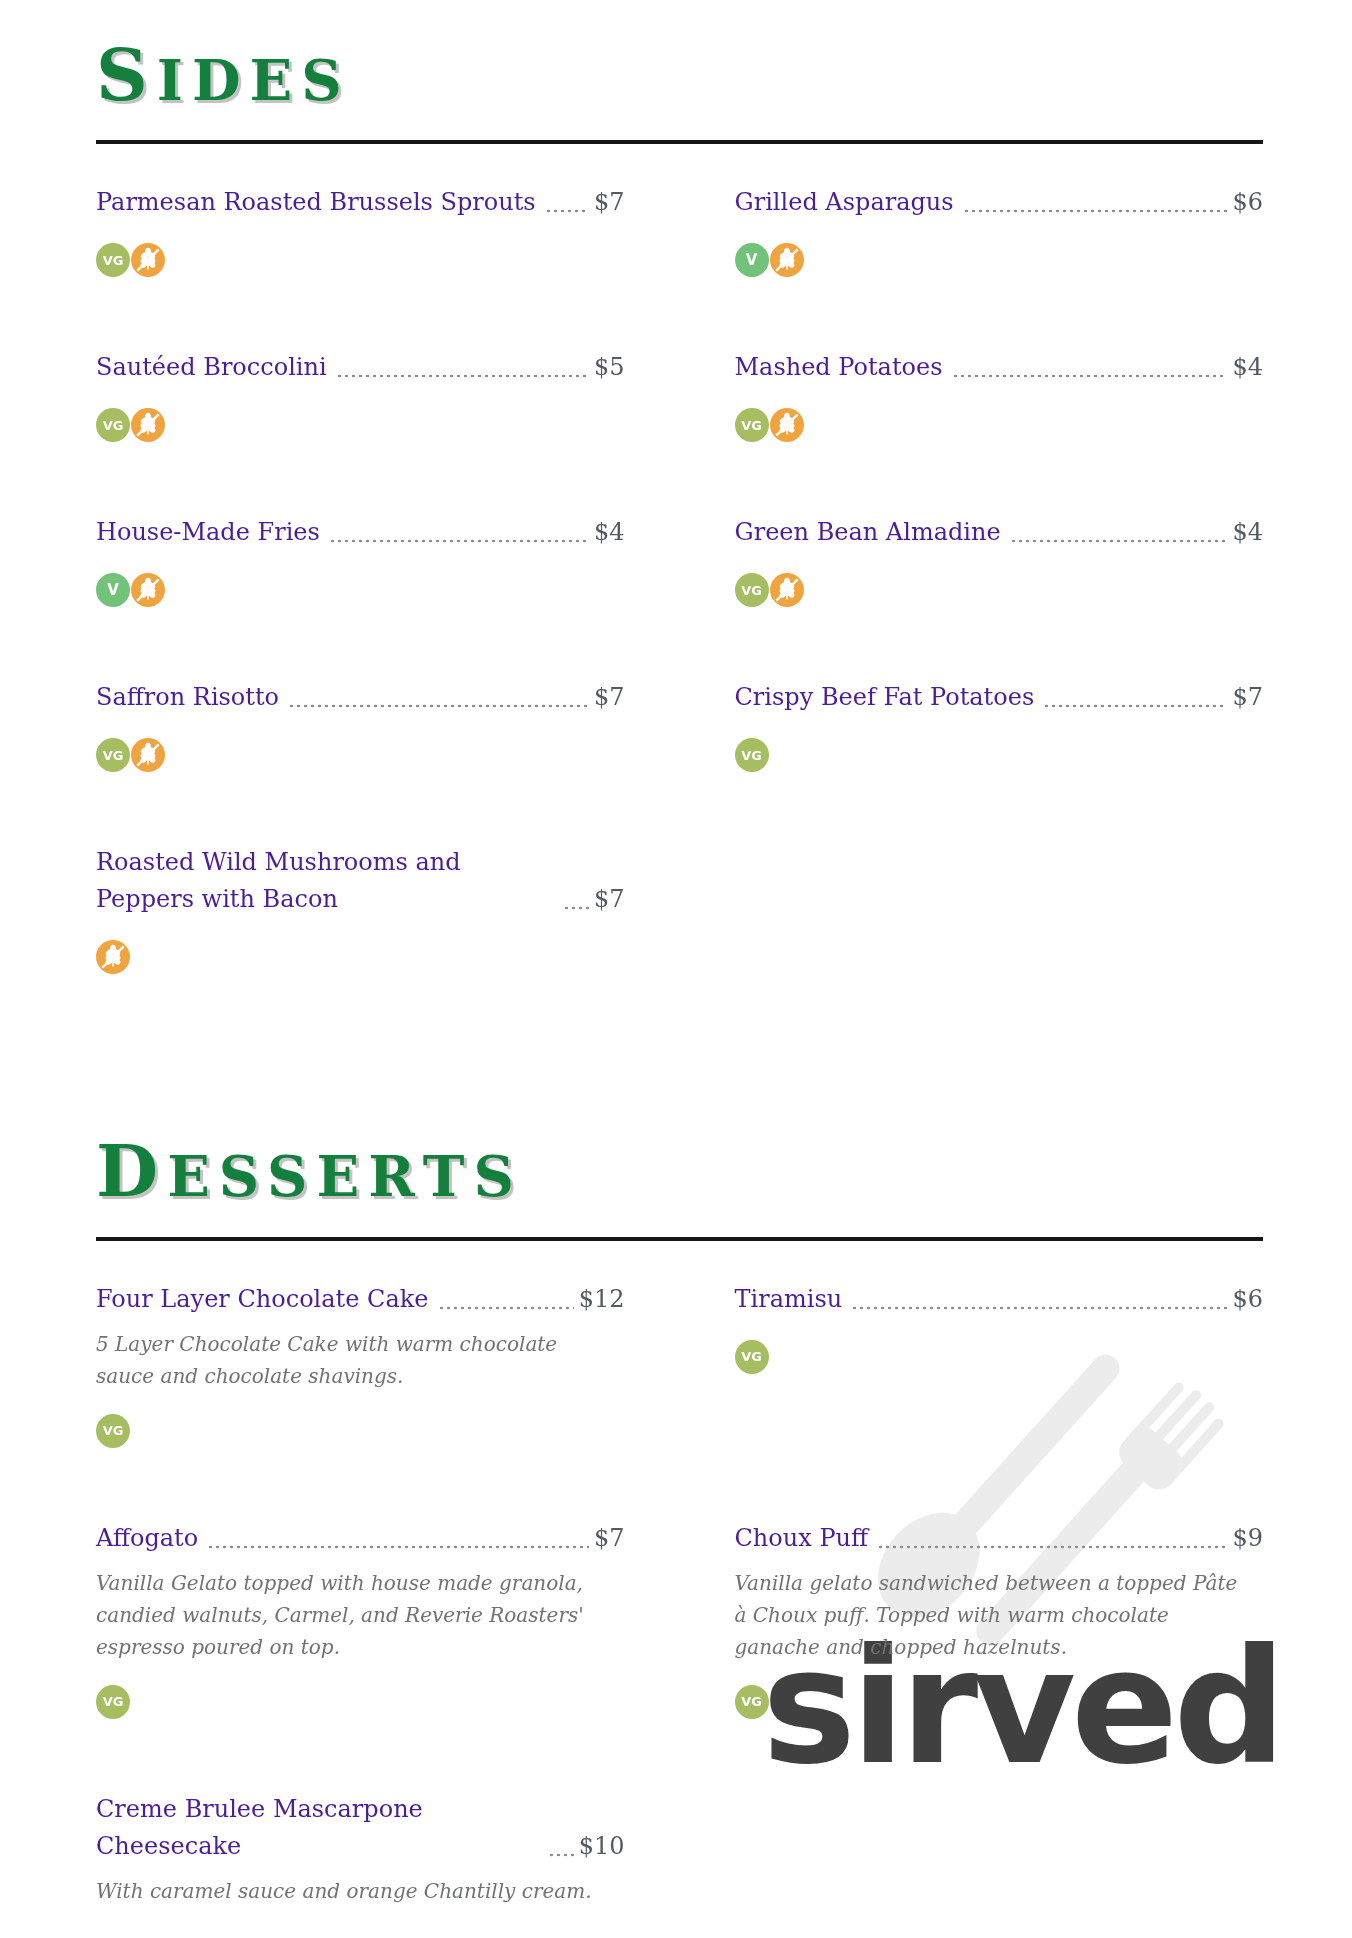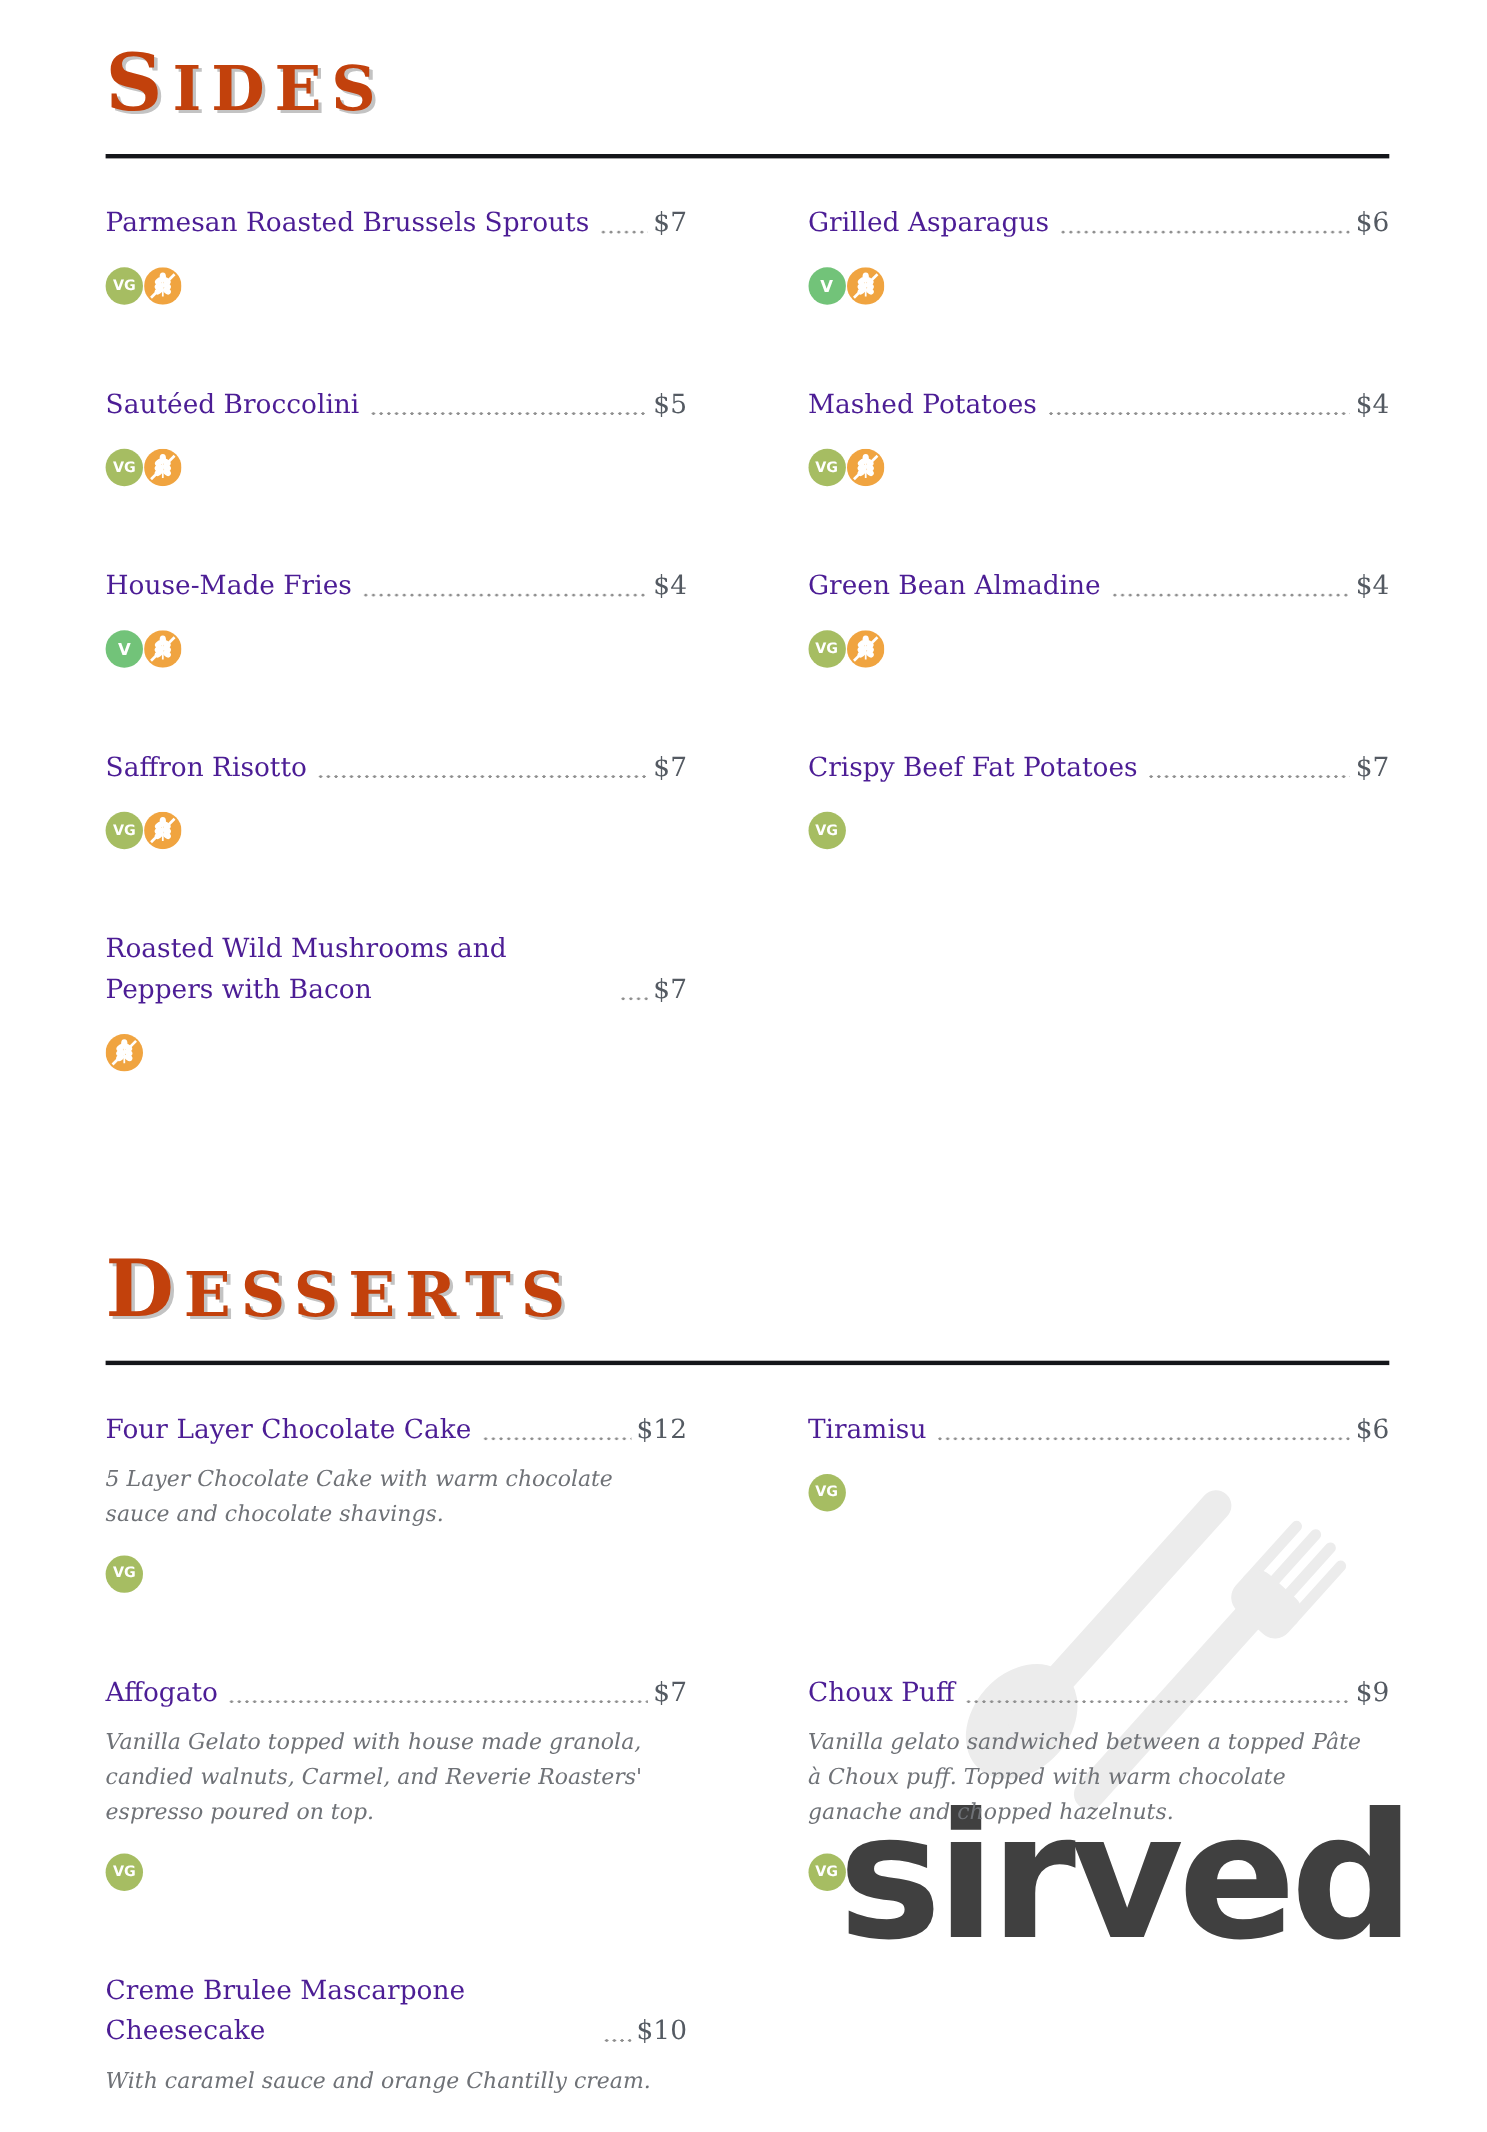--- a/index.html
+++ b/index.html
@@ -26,21 +26,21 @@
   
   .page { position:relative; z-index:1; padding:34px 89px 0 96px; }
 
   .section-title {
     font-family:"DejaVu Serif", serif;
     font-weight:700;
     font-size:56px;
     line-height:1.15;
     letter-spacing:9px;
     text-transform:uppercase;
-    color:#c2410c;
+    color:#15803d;
     text-shadow:3px 3px 0 #c3c3c3;
     margin:0;
   }
   .section-title::first-letter { font-size:1.28em; }
 
   .section-rule {
     border:none;
     border-top:4px solid #14161a;
     margin:24px 0 40px 0;
   }

